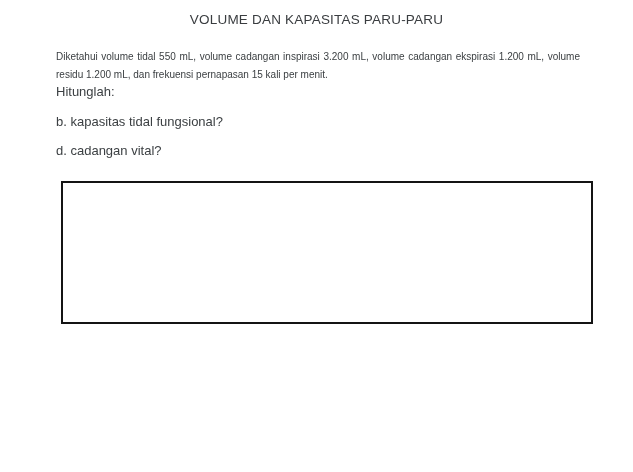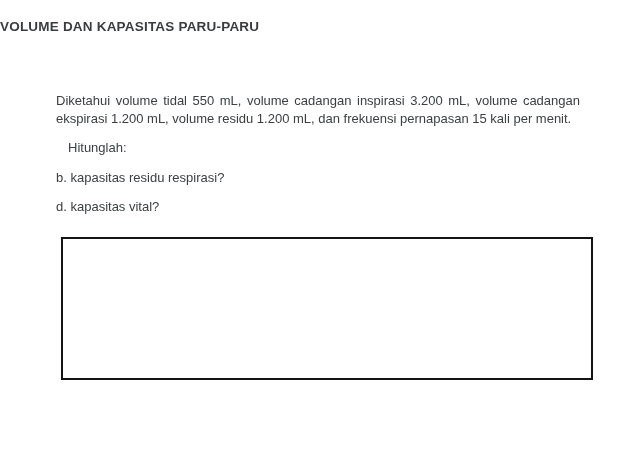--- a/index.html
+++ b/index.html
@@ -13,40 +13,40 @@
     overflow: hidden;
   }
   .page {
     position: relative;
     width: 633px;
     height: 472px;
     background: #ffffff;
   }
   .doc-title {
     margin: 0;
-    padding-top: 19px;
-    text-align: left;
+    padding-top: 12px;
+    text-align: center;
     font-size: 13.5px;
     line-height: 16px;
-    font-weight: 700;
+    font-weight: 400;
     letter-spacing: 0.2px;
     color: #3a3d40;
   }
   .content {
     margin-left: 56px;
     margin-right: 53px; 
   }
   .statement {
-    margin: 57px 0 0 0;
-    font-size: 13px;
+    margin: 20px 0 0 0;
+    font-size: 10px;
     line-height: 17.5px;
     text-align: justify;
   }
   .instruction {
-    margin: 12px;
+    margin: 0;
     font-size: 13px;
     line-height: 17.5px;
     text-align: left;
   }
   .questions {
     margin-top: 12.5px;
   }
   .question {
     font-size: 13px;
     line-height: 17.5px;
@@ -67,20 +67,20 @@
 
   <h1 class="doc-title">VOLUME DAN KAPASITAS PARU-PARU</h1>
 
   <div class="content">
 
     <p class="statement">Diketahui volume tidal 550 mL, volume cadangan inspirasi 3.200 mL, volume cadangan ekspirasi 1.200 mL, volume residu 1.200 mL, dan frekuensi pernapasan 15 kali per menit.</p>
 
     <p class="instruction">Hitunglah:</p>
 
     <div class="questions">
-      <div class="question">b. kapasitas residu respirasi?</div>
-      <div class="question">d. kapasitas vital?</div>
+      <div class="question">b. kapasitas tidal fungsional?</div>
+      <div class="question">d. cadangan vital?</div>
     </div>
 
     <div class="answer-box"></div>
 
   </div>
 </div>
 
 </body></html>

